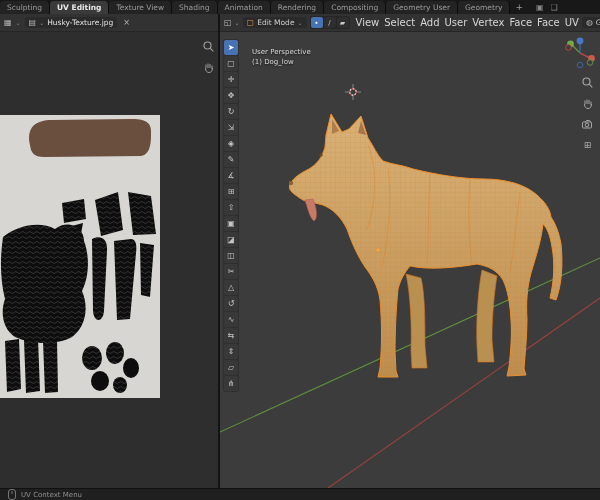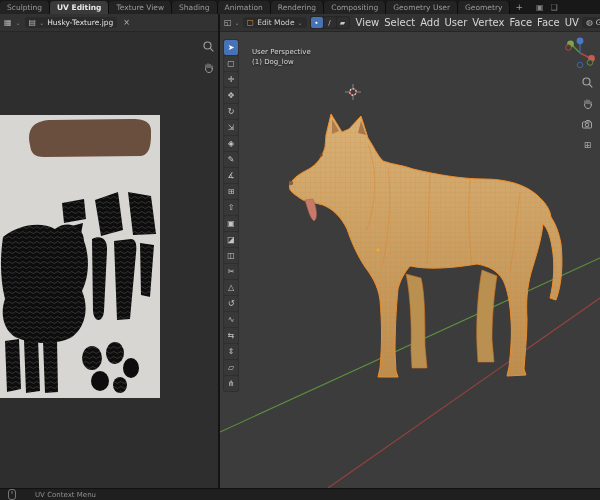--- a/index.html
+++ b/index.html
@@ -48,21 +48,21 @@
            background:rgba(38,38,38,.6);padding:1px;border-radius:3px;}
   .tool{width:14px;height:15px;border-radius:2px;background:rgba(60,60,60,.75);display:flex;
         align-items:center;justify-content:center;font-size:8px;color:#c4c4c4;}
   .tool.active{background:#4772b3;color:#fff;}
   .gizmo{position:absolute;right:3px;top:3px;}
   .side-icons{position:absolute;right:6px;top:44px;display:flex;flex-direction:column;gap:8px;
               align-items:center;opacity:.85;}
   .glyph-icon{font-size:9px;color:#bbb;line-height:12px;}
   
   .statusbar{position:absolute;left:0;top:488px;width:600px;height:12px;background:#1f1f1f;
-             border-top:1px solid #111;display:flex;align-items:center;gap:19px;padding:4px 8px;
+             border-top:1px solid #111;display:flex;align-items:center;gap:5px;padding:4px 8px;
              box-sizing:border-box;font-size:7px;color:#8f8f8f;}
   .mouse{width:6px;height:9px;border:1px solid #777;border-radius:3px;position:relative;display:inline-block;}
   .mouse:after{content:"";position:absolute;left:50%;top:1px;width:1px;height:3px;background:#777;
                transform:translateX(-50%);}
 </style>
 </head>
 <body>
 
 <div id="app">
 

